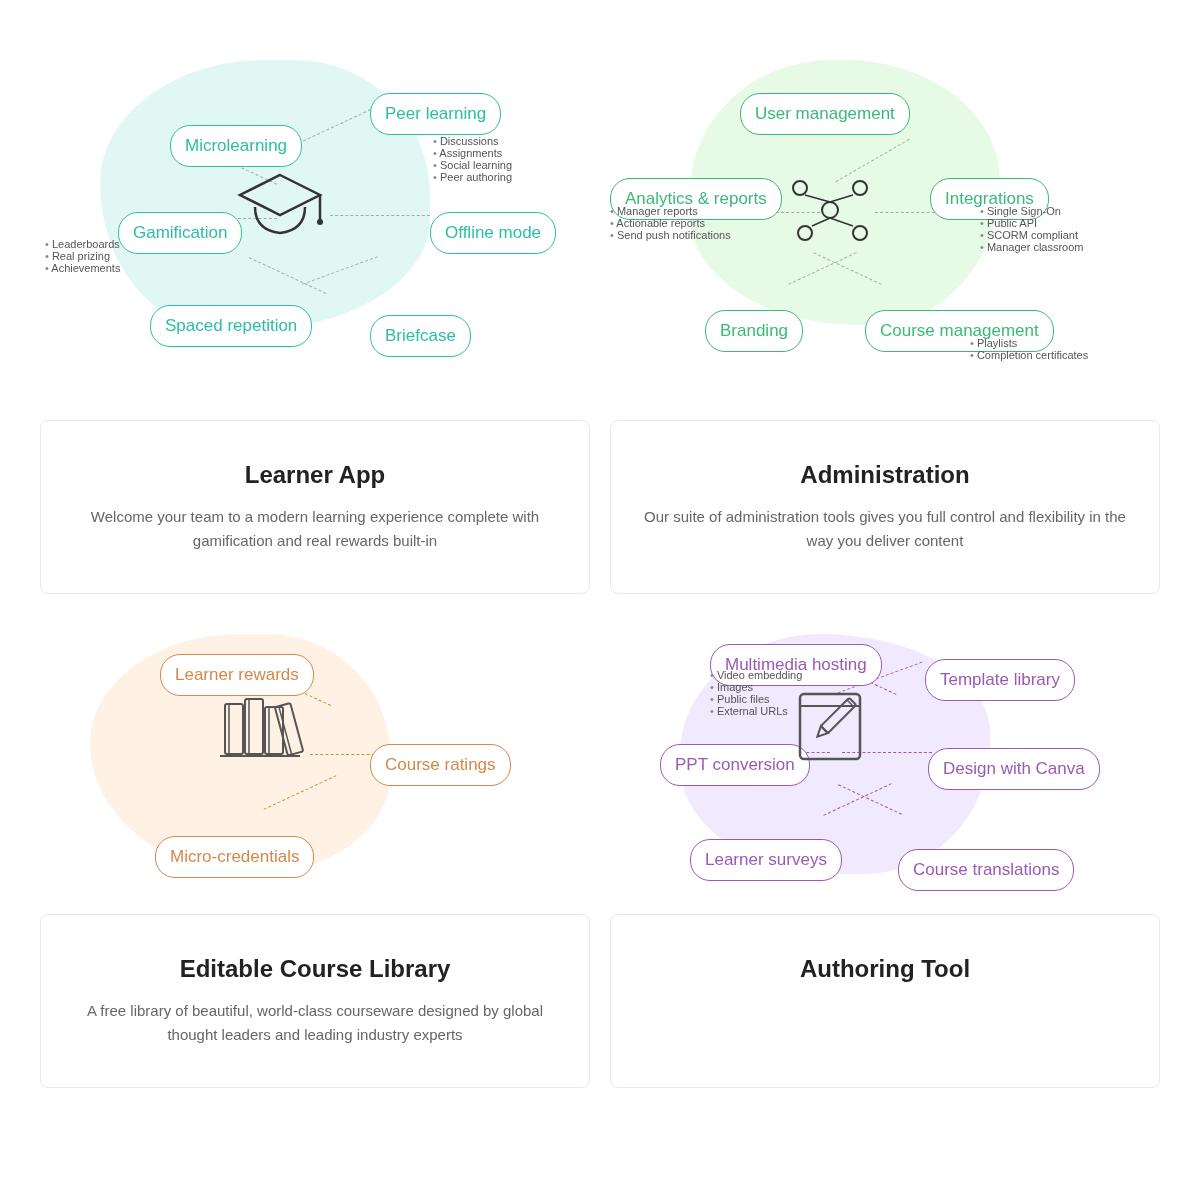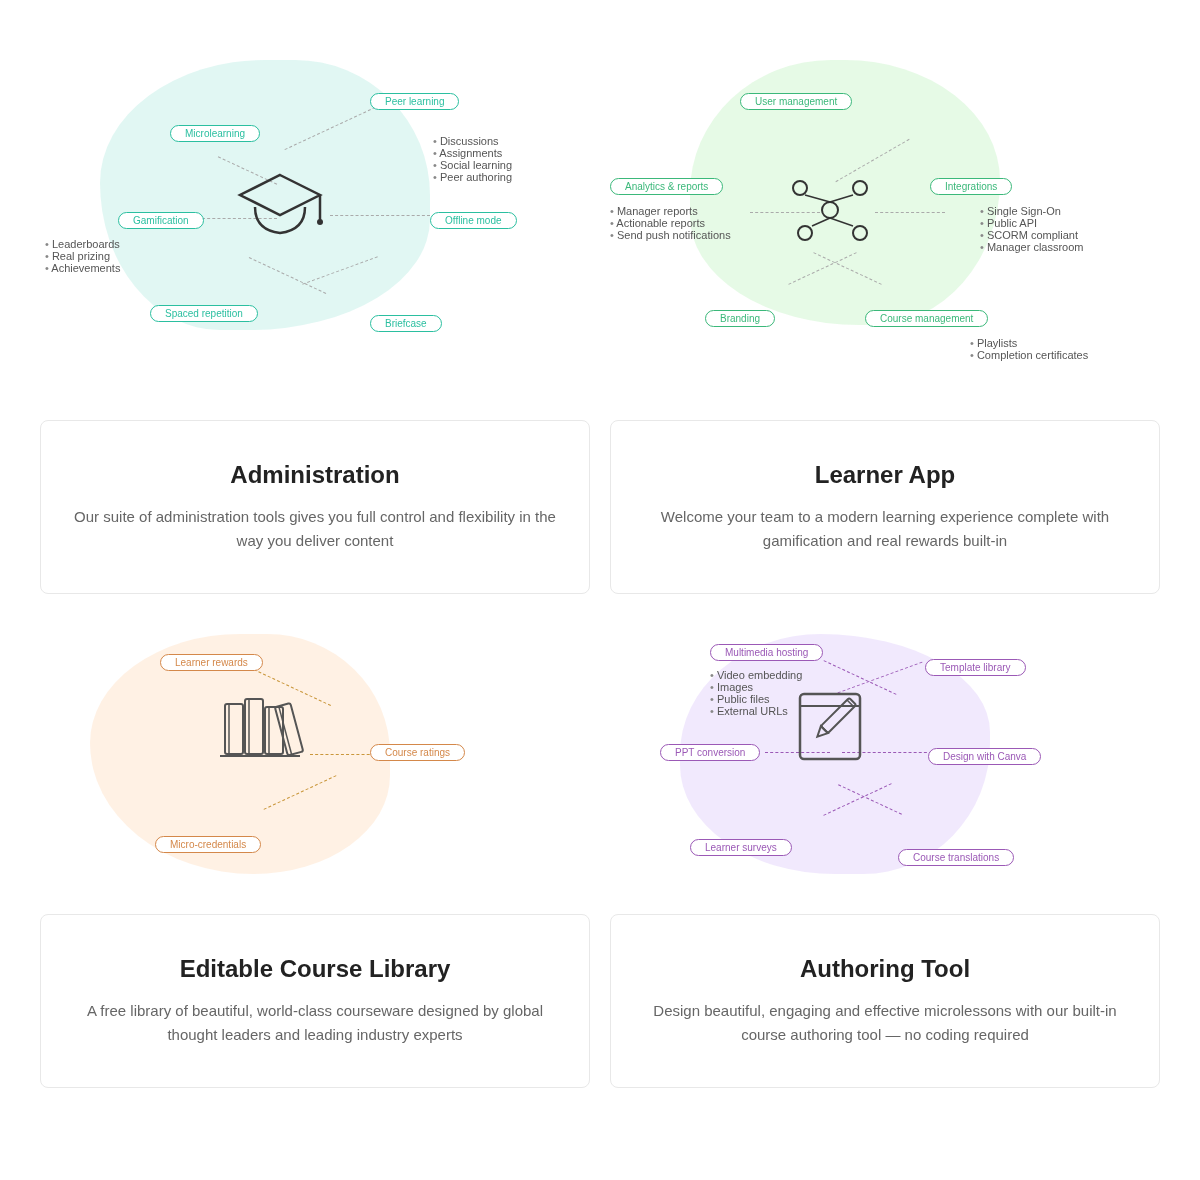--- a/index.html
+++ b/index.html
@@ -25,22 +25,22 @@
     .diagram-section {
       flex: 1;
       position: relative;
       height: 370px;
     }
 
     
     .tag {
       position: absolute;
       border-radius: 20px;
-      padding: 2px 14px;
-      font-size: 10px;
+      padding: 10px 14px;
+      font-size: 17px;
       font-weight: 500;
       border: 1.5px solid;
       background: #fff;
       z-index: 2;
       white-space: nowrap;
     }
 
     .tag-teal {
       border-color: #2bbfa0;
       color: #2bbfa0;
@@ -214,26 +214,26 @@
 
       <ul class="bullet-list" style="top:317px; left:360px;">
         <li>Playlists</li>
         <li>Completion certificates</li>
       </ul>
     </div>
   </div>
 
   <div class="info-sections">
     <div class="info-card">
+      <h2>Learner App</h2>
+      <p>Welcome your team to a modern learning experience complete with gamification and real rewards built-in</p>
+    </div>
+    <div class="info-card">
       <h2>Administration</h2>
       <p>Our suite of administration tools gives you full control and flexibility in the way you deliver content</p>
-    </div>
-    <div class="info-card">
-      <h2>Learner App</h2>
-      <p>Welcome your team to a modern learning experience complete with gamification and real rewards built-in</p>
     </div>
   </div>
 
   <div class="bottom-sections" style="margin-top:20px;">
 
     <div class="diagram-section" style="position:relative; height:260px;">
 
       <div style="position:absolute; width:300px; height:240px; background:rgba(255,225,195,0.45); border-radius:55% 45% 50% 60% / 50% 55% 45% 60%; top:10px; left:50px; z-index:0;"></div>
 
       <div class="tag tag-peach" style="top:30px; left:120px;">Learner rewards</div>
@@ -307,17 +307,16 @@
     </div>
   </div>
 
   <div class="bottom-info-sections">
     <div class="info-card">
       <h2>Editable Course Library</h2>
       <p>A free library of beautiful, world-class courseware designed by global thought leaders and leading industry experts</p>
     </div>
     <div class="info-card">
       <h2>Authoring Tool</h2>
-      <p>Design beautiful, engaging and effective microlessons with our built-in course authoring tool — no coding required</p>
     </div>
   </div>
 
 </div>
 
 </body></html>

